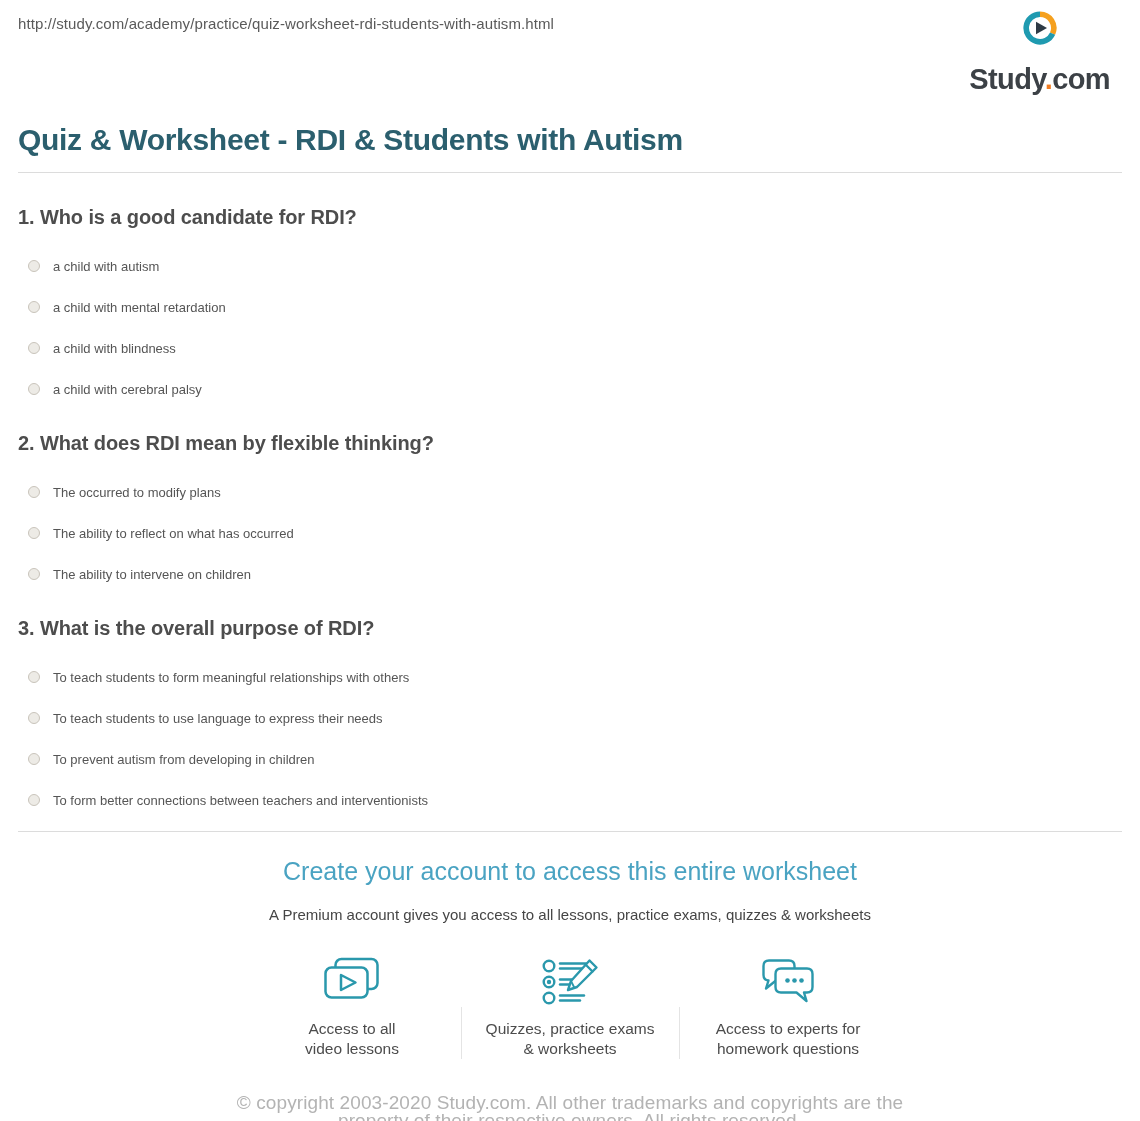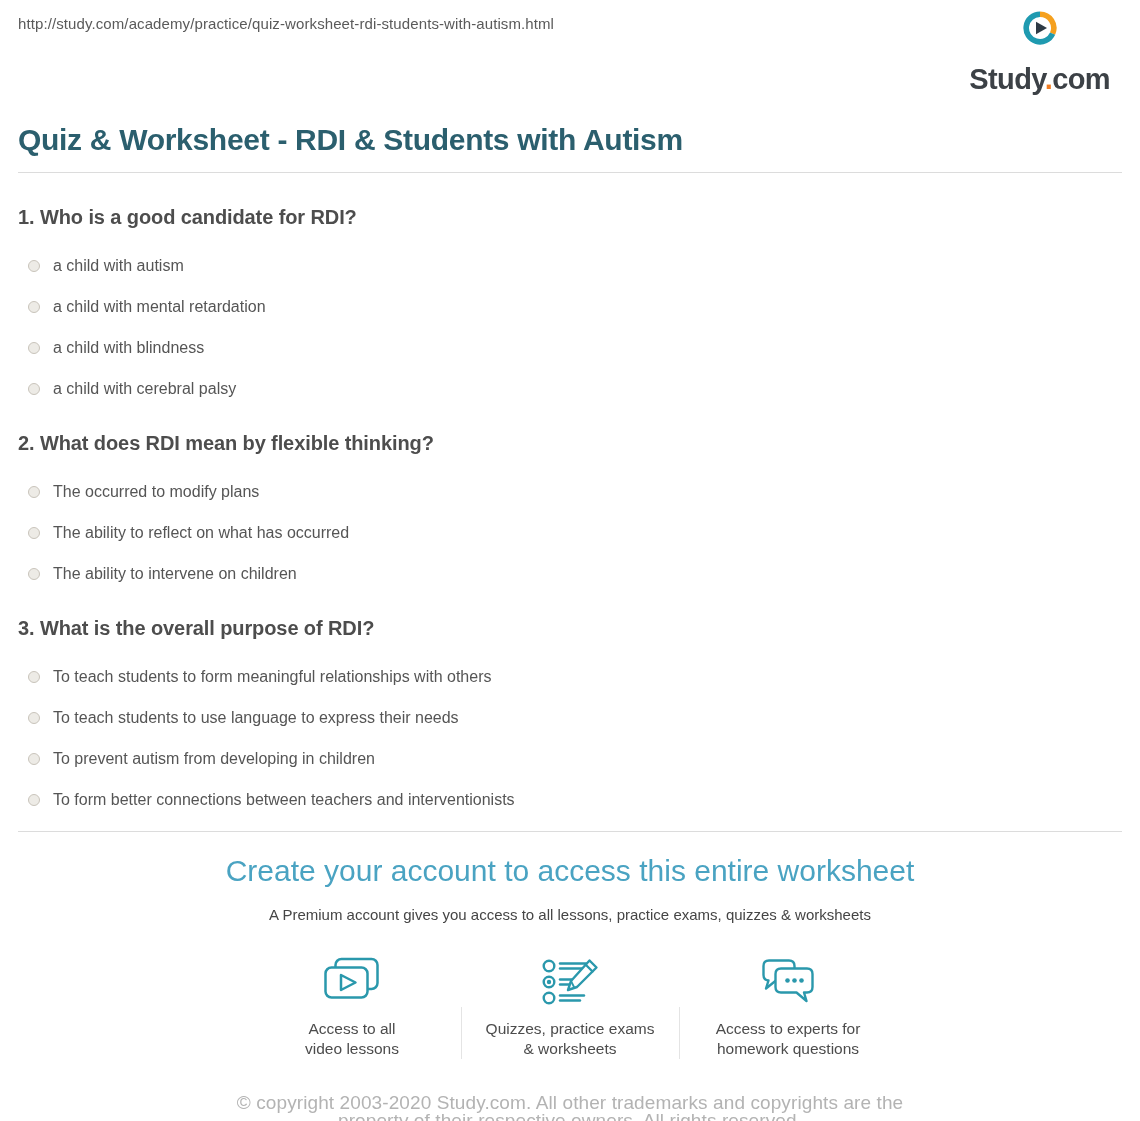--- a/index.html
+++ b/index.html
@@ -28,25 +28,25 @@
   
   .question { margin-top:33px; }
   .q-title { font-size:20px; font-weight:700; color:#4d4d4d; letter-spacing:-0.1px; }
   .options { margin-top:27px; }
   .option { display:flex; align-items:center; margin-bottom:21px; padding-left:10px; min-height:20px; cursor:pointer; }
   .radio {
     width:12px; height:12px; border-radius:50%;
     background:#edebe6; border:1px solid #c9c4bb;
     margin-right:13px; flex:none;
   }
-  .option-label { font-size:16px; color:#555555; }
+  .option-label { font-size:13px; color:#555555; }
 
   
   .cta-rule { border:none; border-top:1px solid #dcdcdc; margin-top:13px; }
-  .cta-heading { text-align:center; font-size:30px; font-weight:400; color:#4aa3c2; margin-top:24px; line-height:30px; cursor:pointer; }
+  .cta-heading { text-align:center; font-size:25px; font-weight:400; color:#4aa3c2; margin-top:24px; line-height:30px; cursor:pointer; }
   .cta-sub { text-align:center; font-size:15px; color:#454545; margin-top:19px; line-height:19px; }
 
   
   .features { display:flex; justify-content:center; align-items:flex-end; margin-top:33px; }
   .feature { width:217px; display:flex; flex-direction:column; align-items:center;justify-content:center; }
   .feature-icon { height:50px; display:flex; align-items:center; justify-content:center; margin-bottom:12px; }
   .feature-label { text-align:center; font-size:15.5px; color:#4c4c4c; line-height:20px; }
   .v-divider { width:1px; height:52px; background:#e4e4e4; flex:none; }
 
   

